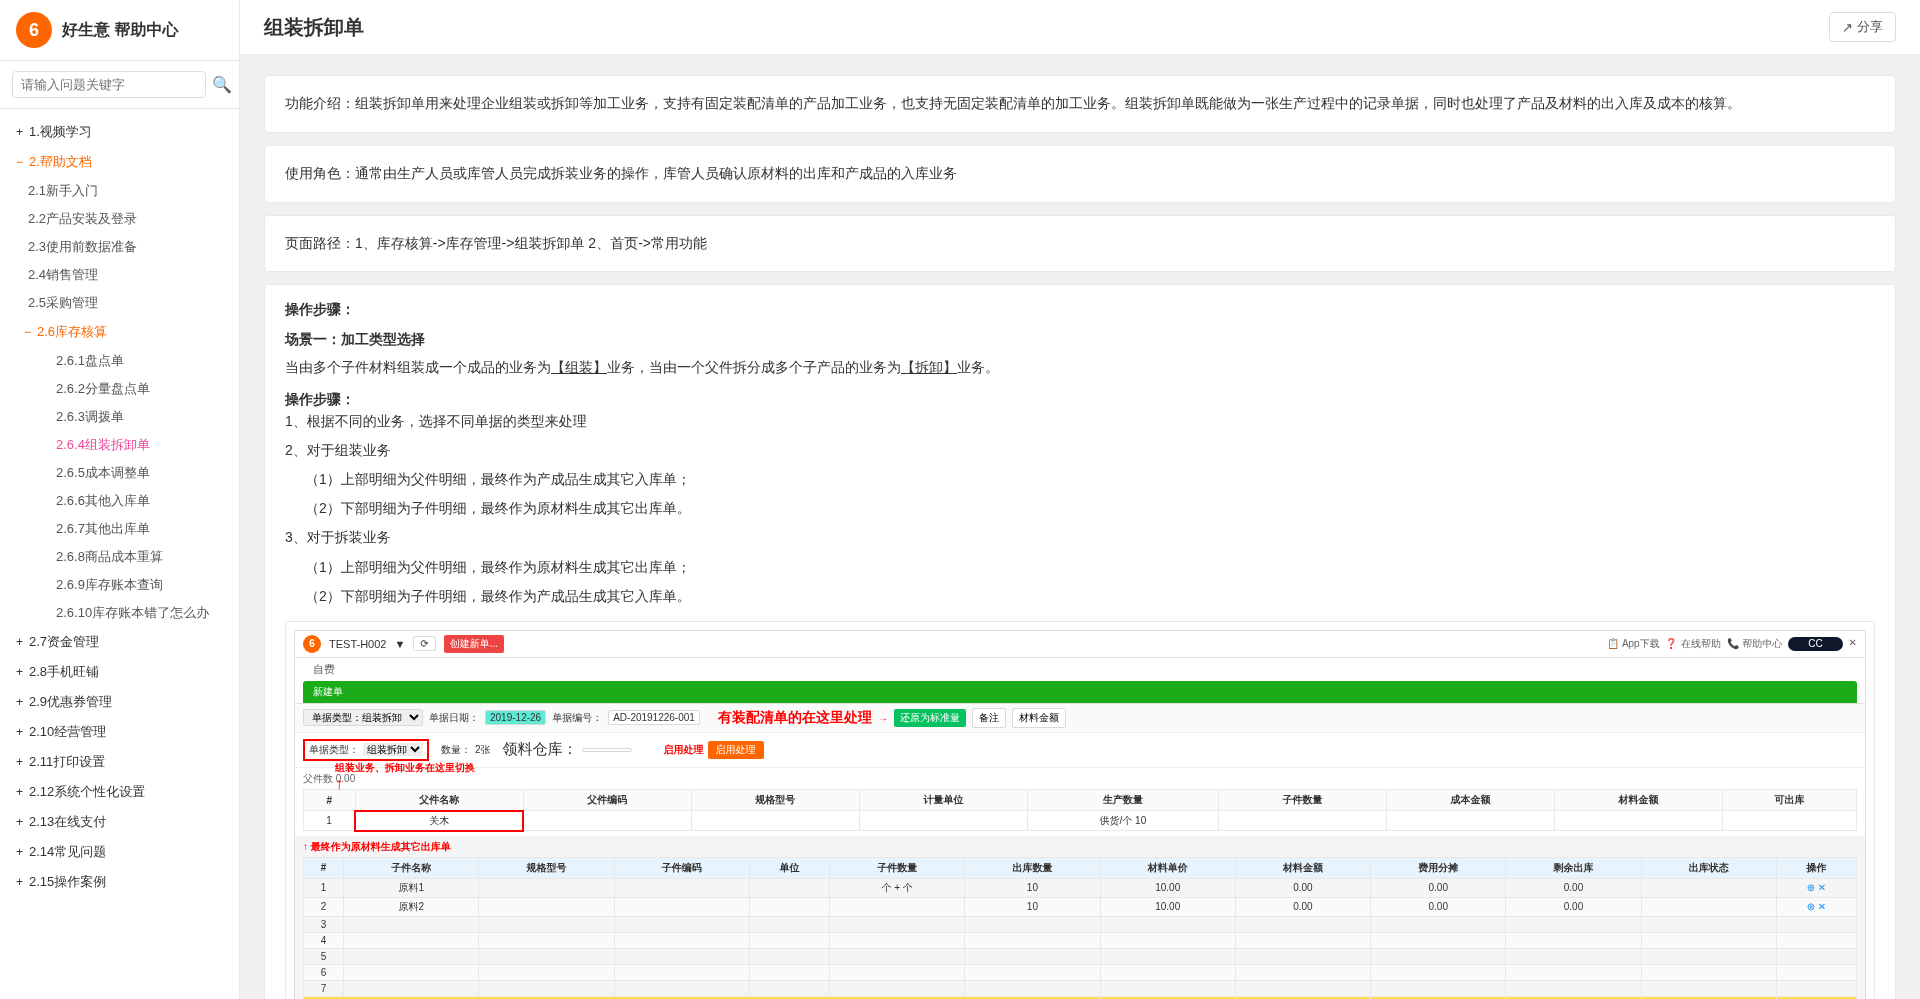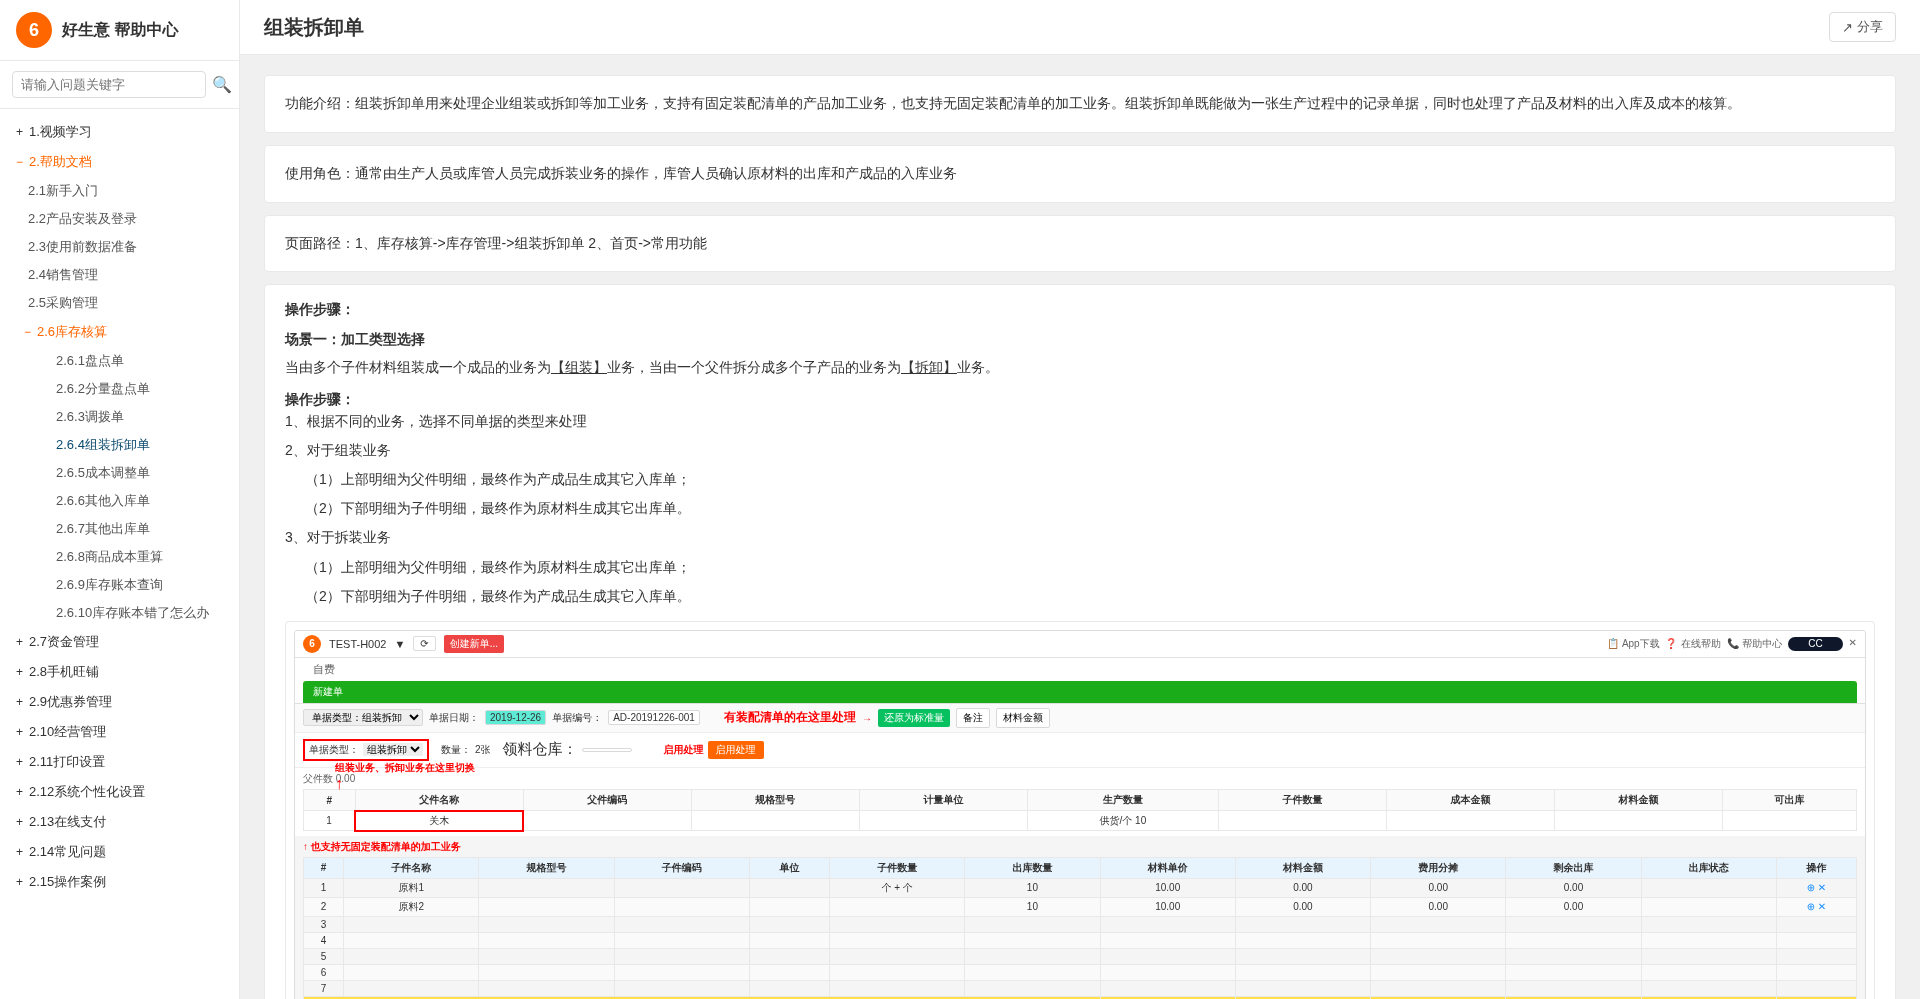--- a/index.html
+++ b/index.html
@@ -84,21 +84,21 @@
       <span class="nav-sub-item">2.5采购管理</span>
 
       <div class="nav-section active" style="padding-left:0; padding-right:0; margin-left:-4px;">
         <span class="icon minus-icon">−</span>
         <span>2.6库存核算</span>
       </div>
       <div class="nav-sub">
         <span class="nav-sub-item">2.6.1盘点单</span>
         <span class="nav-sub-item">2.6.2分量盘点单</span>
         <span class="nav-sub-item">2.6.3调拨单</span>
-        <span class="nav-sub-item active" style="color:#0c4a6e;">2.6.4组装拆卸单</span>
+        <span class="nav-sub-item active" style="color:#ec4899;">2.6.4组装拆卸单</span>
         <span class="nav-sub-item">2.6.5成本调整单</span>
         <span class="nav-sub-item">2.6.6其他入库单</span>
         <span class="nav-sub-item">2.6.7其他出库单</span>
         <span class="nav-sub-item">2.6.8商品成本重算</span>
         <span class="nav-sub-item">2.6.9库存账本查询</span>
         <span class="nav-sub-item">2.6.10库存账本错了怎么办</span>
       </div>
     </div>
     <div class="nav-section">
       <span class="icon">+</span>
@@ -209,21 +209,21 @@
           </div>
 
           <div style="background:#fafafa; border-bottom:1px solid #eee; padding:4px 8px; display:flex; align-items:center; gap:6px; flex-wrap:wrap;">
             <select style="font-size:10px; border:1px solid #d9d9d9; padding:1px 4px; border-radius:2px;">
               <option>单据类型：组装拆卸</option>
             </select>
             <span style="font-size:10px;">单据日期：</span>
             <span style="font-size:10px; border:1px solid #d9d9d9; background:#5eead4; padding:1px 4px; border-radius:2px;">2019-12-26</span>
             <span style="font-size:10px;">单据编号：</span>
             <span style="font-size:10px; border:1px solid #d9d9d9; background:#fff; padding:1px 4px; border-radius:2px;">AD-20191226-001</span>
-            <span style="margin-left:18px; color:red; font-size:12px; font-weight:bold;">有装配清单的在这里处理</span>
+            <span style="margin-left:12px; color:red; font-size:14px; font-weight:bold;">有装配清单的在这里处理</span>
             <span style="color:red; font-size:10px;">→</span>
             <button style="background:#07c160; color:white; border:none; padding:2px 6px; font-size:10px; border-radius:2px; cursor:pointer;">还原为标准量</button>
             <button style="background:#fff; border:1px solid #d9d9d9; padding:2px 6px; font-size:10px; border-radius:2px; cursor:pointer;">备注</button>
             <button style="background:#fff; border:1px solid #d9d9d9; padding:2px 6px; font-size:10px; border-radius:2px; cursor:pointer;">材料金额</button>
           </div>
 
           <div style="background:#fff; padding:6px 8px; border-bottom:1px solid #eee; display:flex; align-items:center; gap:12px; flex-wrap:wrap; position:relative;">
             <div style="display:flex; align-items:center; gap:4px; font-size:10px; border:2px solid red; padding:2px 4px;">
               <span>单据类型：</span>
               <select style="font-size:10px; border:none; outline:none;"><option>组装拆卸</option></select>
@@ -276,21 +276,21 @@
                     <td></td>
                     <td></td>
                     <td></td>
                 </tr>
               </tbody>
             </table>
           </div>
 
           <div style="background:#f5f5f5; padding:4px 8px; position:relative;">
             <div style="font-size:10px; color:red; font-weight:bold; margin-bottom:3px;">
-              ↑ <span>也支持无固定装配清单的加工业务</span>
+              ↑ <span>最终作为原材料生成其它出库单</span>
             </div>
             <table class="ss-table">
               <thead>
                 <tr style="background:#e8f4fd;">
                   <th style="background:#e8f4fd;">#</th>
                   <th style="background:#e8f4fd;">子件名称</th>
                   <th style="background:#e8f4fd;">规格型号</th>
                   <th style="background:#e8f4fd;">子件编码</th>
                   <th style="background:#e8f4fd;">单位</th>
                   <th style="background:#e8f4fd;">子件数量</th>

